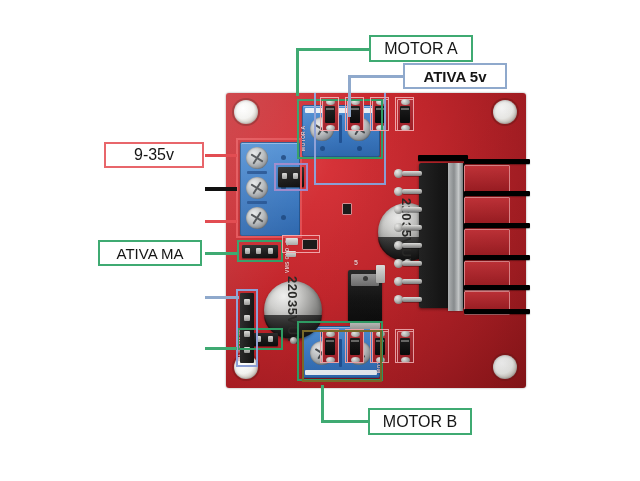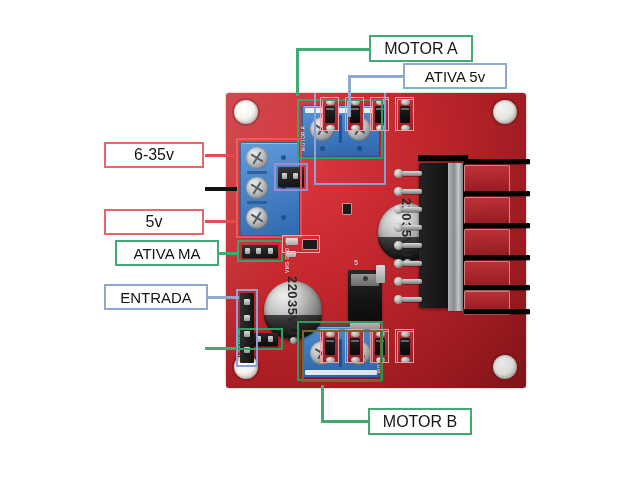--- a/index.html
+++ b/index.html
@@ -391,39 +391,33 @@
 
   <div class="ln green" style="left:205px;top:347px;width:32px;height:3px;"></div>
 
   <div class="ln green" style="left:321px;top:385px;width:3px;height:38px;"></div>
   <div class="ln green" style="left:321px;top:420px;width:48px;height:3px;"></div>
 
   <div class="lbl green" id="lbl-motor-a" style="left:369px;top:35px;width:104px;height:27px;font-size:16px;">
     <span>MOTOR A</span>
   </div>
 
-  <div class="lbl blue" id="lbl-ativa-5v" style="left:403px;top:63px;width:104px;height:26px;font-size:15px;">
+  <div class="lbl blue" id="lbl-ativa-5v" style="left:403px;top:63px;width:104px;height:26px;font-size:15px;font-weight:bold;">
     <span>ATIVA 5v</span>
   </div>
 
   <div class="lbl red" id="lbl-6-35v" style="left:104px;top:142px;width:100px;height:26px;font-size:16px;">
-    <span>6-35v</span>
-  </div>
-
-
-  <div class="lbl red" id="lbl-5v" style="left:104px;top:209px;width:100px;height:26px;font-size:16px;">
-    <span>5v</span>
-  </div>
-
-  <div class="lbl green" id="lbl-ativa-ma" style="left:115px;top:240px;width:104px;height:26px;font-size:15px;">
+    <span>9-35v</span>
+  </div>
+
+
+
+  <div class="lbl green" id="lbl-ativa-ma" style="left:98px;top:240px;width:104px;height:26px;font-size:15px;">
     <span>ATIVA MA</span>
   </div>
 
-  <div class="lbl blue" id="lbl-entrada" style="left:104px;top:284px;width:104px;height:26px;font-size:15px;">
-    <span>ENTRADA</span>
-  </div>
 
 
   <div class="lbl green" id="lbl-motor-b" style="left:368px;top:408px;width:104px;height:27px;font-size:16px;">
     <span>MOTOR B</span>
   </div>
 
 </div>
 
 </body></html>

